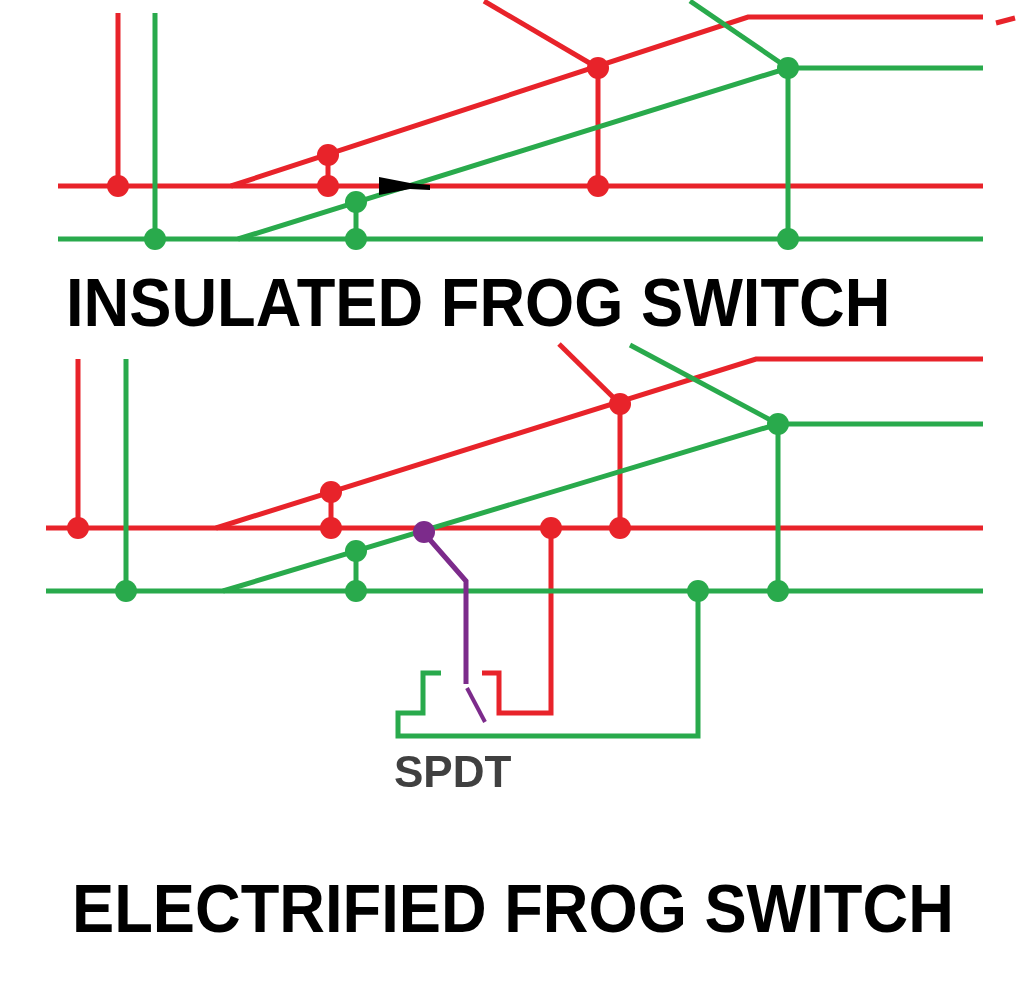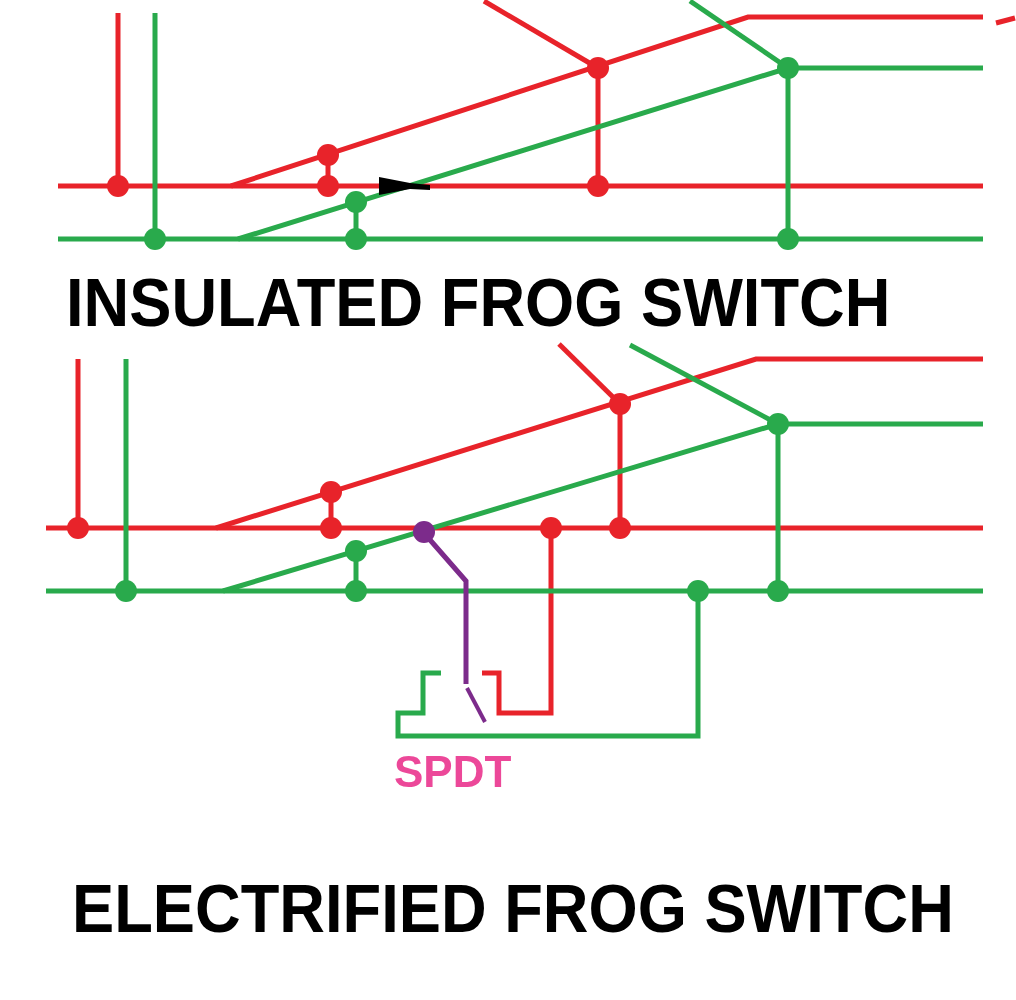--- a/index.html
+++ b/index.html
@@ -30,21 +30,21 @@
     letter-spacing: 0px;
   }
   #title-insulated { left: 28px; top: 268px; }
   #title-electrified { left: 34px; top: 874px; }
   .spdt-label {
     position: absolute;
     left: 356px;
     top: 747px;
     font-size: 44px;
     font-weight: bold;
-    color: #ec4899;
+    color: #404040;
     white-space: nowrap;
   }
 </style>
 </head>
 <body>
 
 <div class="canvas">
 
   <svg id="diagram-svg" class="svg-layer" viewBox="0 0 1016 1000">
       <g>

